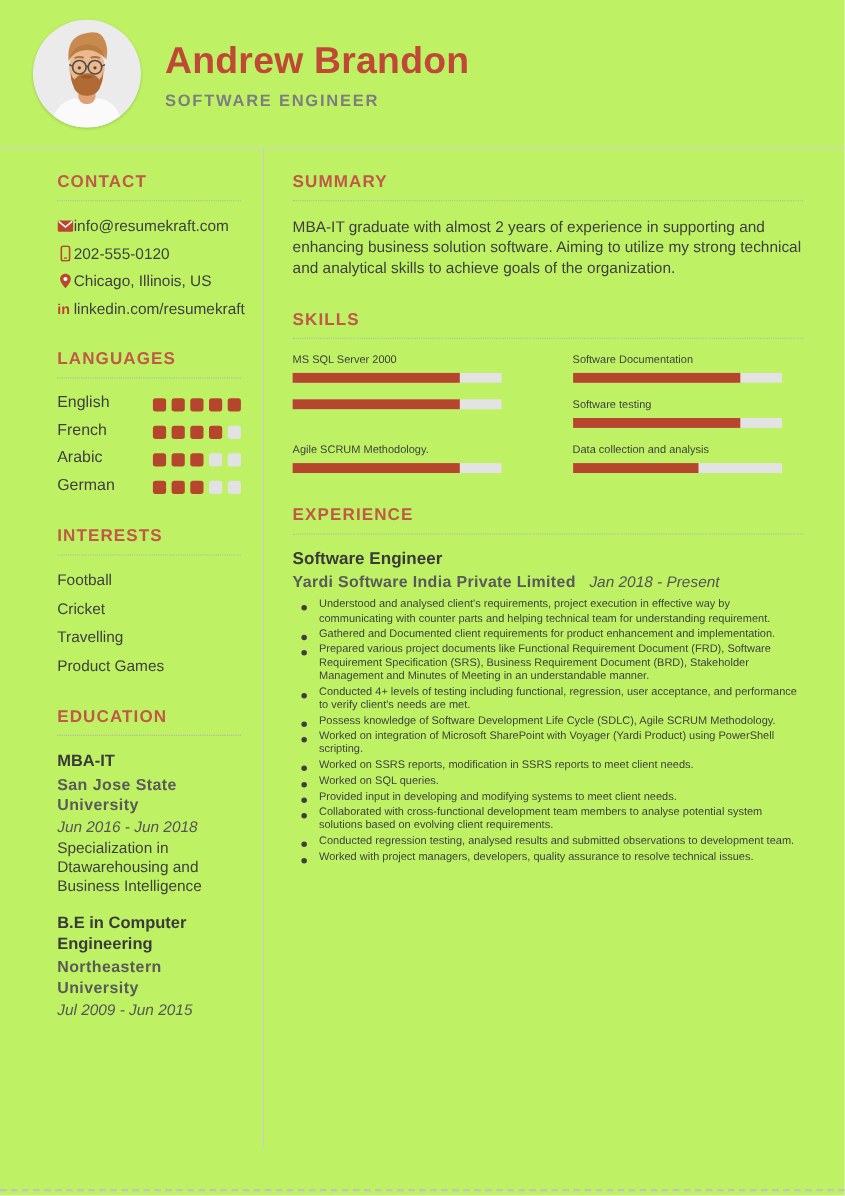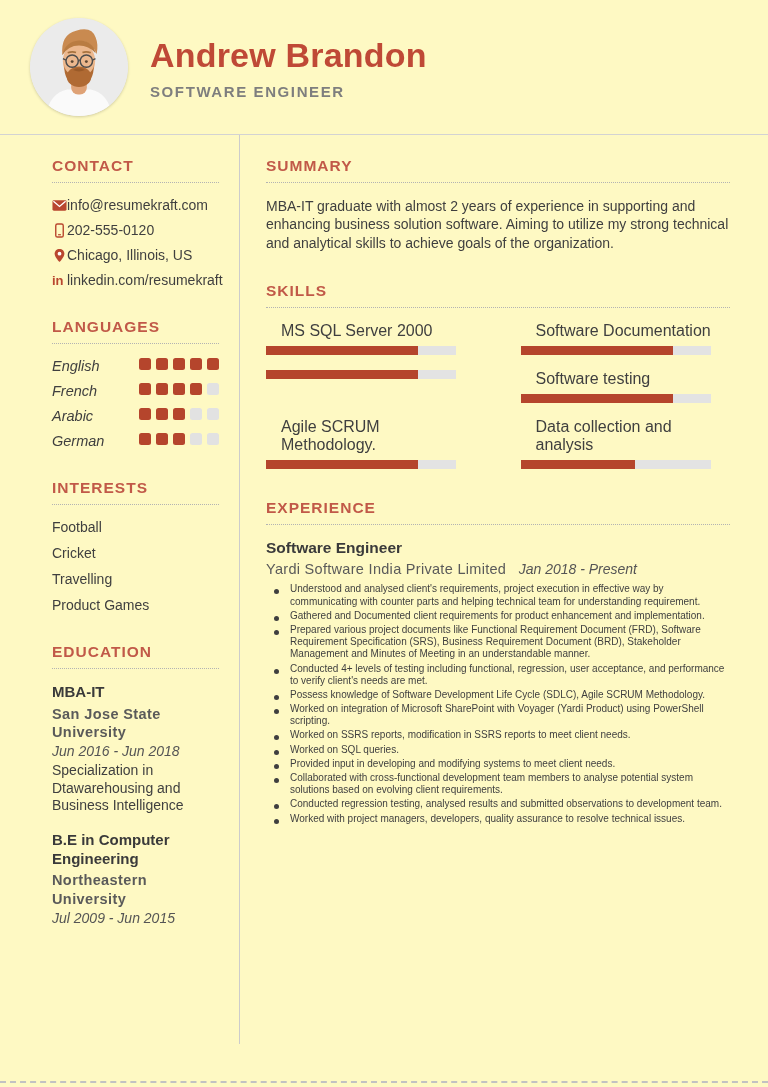--- a/index.html
+++ b/index.html
@@ -4,21 +4,21 @@
 <style>
   * { margin: 0; padding: 0; box-sizing: border-box; }
   html, body { background: #ffffff; }
   body { font-family: "Liberation Sans", "DejaVu Sans", sans-serif; color: #3f3f3f; }
 
   .page {
     position: relative;
     width: 768px;
     height: 1087px;
     margin: 0 auto;
-    background: #fef9c3;
+    background: #bef264;
     overflow: hidden;
   }
 
   
   .header {
     height: 135px;
     display: flex;
     align-items: flex-start;
     padding: 18px 0 0 30px;
     border-bottom: 1px solid #d3d3d3;
@@ -69,21 +69,21 @@
     margin-bottom: 14px;
   }
 
   
   .contact-row { display: flex; align-items: center; margin-bottom: 9px; font-size: 14px; }
   .contact-row .cicon { width: 15px; height: 15px; flex: 0 0 auto; display: inline-flex; }
   .contact-row .cicon svg { width: 15px; height: 15px; }
   .linkedin-glyph { font-weight: 800; color: #b9472f; font-size: 13px; line-height: 15px; }
 
   
-  .lang-row { display: flex; justify-content: space-between; align-items: flex-start; margin-bottom: 9px; font-style: italic; }
+  .lang-row { display: flex; justify-content: space-between; align-items: flex-end; margin-bottom: 9px; }
   .lang-name { font-size: 14.5px; }
   .squares { display: flex; gap: 5px; }
   .sq { width: 12px; height: 12px; border-radius: 2.5px; background: #e2e2e2; }
   .sq.filled { background: #b5452c; }
 
   
   .interest-list { list-style: none; }
   .interest-list li { font-size: 14px; margin-bottom: 10px; }
 
   
@@ -96,28 +96,28 @@
   
   .summary-text { font-size: 14px; line-height: 1.32; color: #3f3f3f; }
 
   
   .skills-grid {
     display: grid;
     grid-template-columns: 1fr 1fr;
     column-gap: 45px;
     row-gap: 15px;
   }
-  .skill-name { font-size: 16px; margin-bottom: 6px; margin-left: 15px; }
+  .skill-name { font-size: 10px; margin-bottom: 6px; }
   .skill-track { height: 9px; background: #e3e3e3; width: 190px; }
   .skill-fill { height: 100%; background: #b5452c; }
 
   
   .exp-title { font-size: 15.5px; font-weight: 700; color: #3a3a3a; margin-bottom: 3px; }
   .exp-company-line { margin-bottom: 5px; }
-  .exp-company { font-size: 14.5px; font-weight: 400; color: #5a5a5a; letter-spacing: 0.3px; text-align: center; }
+  .exp-company { font-size: 14.5px; font-weight: 700; color: #5a5a5a; letter-spacing: 0.3px; text-align: center; }
   .exp-dates { font-size: 14px; font-style: italic; color: #555555; margin-left: 8px; }
   .bullet-list { list-style: none; }
   .bullet-list li {
     position: relative;
     padding-left: 24px;
     font-size: 10px;
     line-height: 1.22;
     margin-bottom: 2px;
   }
   .bullet-list li::before {

